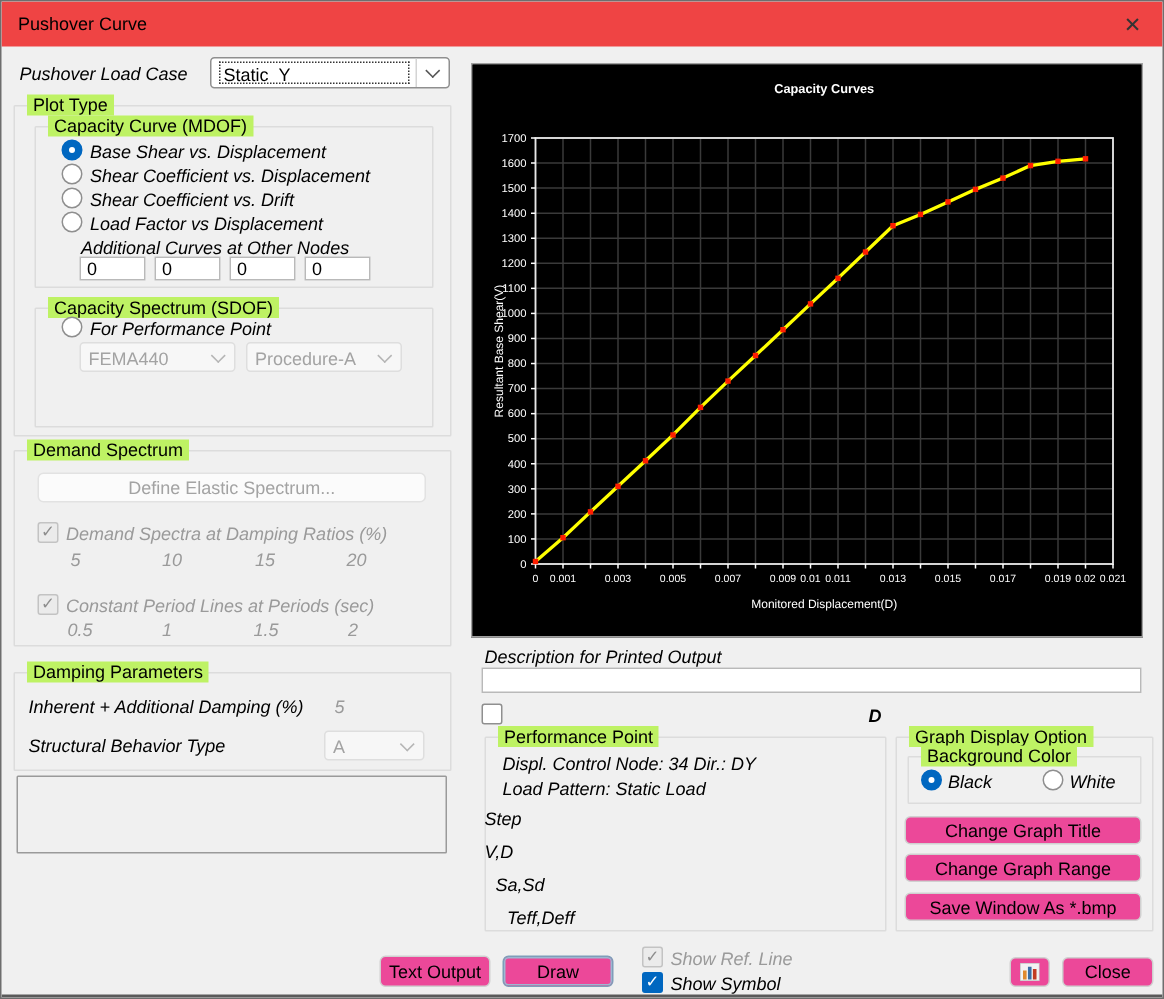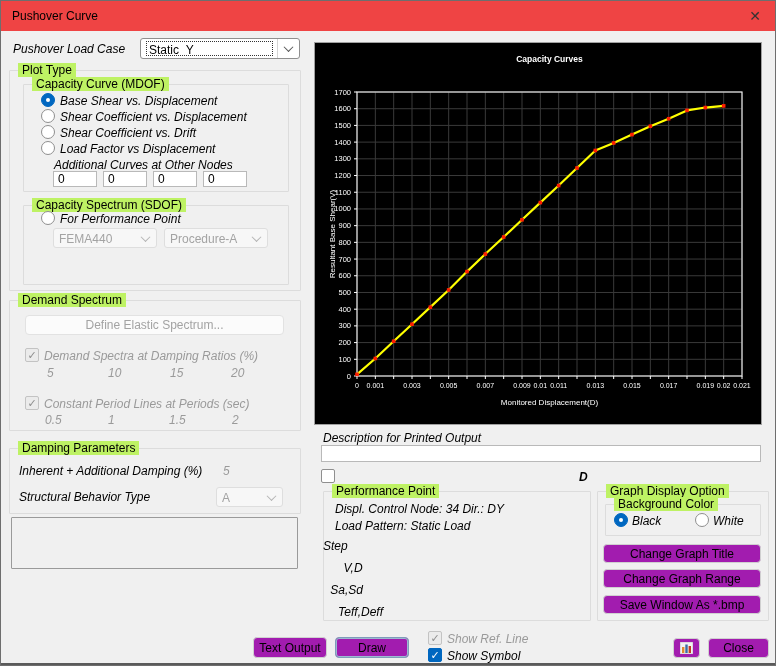--- a/index.html
+++ b/index.html
@@ -26,21 +26,21 @@
   .radio.sel::after { content:""; position:absolute; left:4px; top:4px; width:4px; height:4px;
                       border-radius:50%; background:#fff; }
 
   
   .cb { position:absolute; width:14px; height:14px; border:1px solid #8f8f8f;
         border-radius:2px; background:#fff; font-size:11px; line-height:12px; text-align:center; }
   .cb.checked { background:#0067c0; border-color:#0067c0; color:#fff; }
   .cb.dis-checked { background:#ebebeb; border-color:#c3c3c3; color:#8d8d8d; }
 
   
-  .btn { position:absolute; background:#a21caf; border:1px solid #d0d0d0; border-radius:4px;
+  .btn { position:absolute; background:#ec4899; border:1px solid #d0d0d0; border-radius:4px;
          display:flex; align-items:center; justify-content:center; font-size:12px; cursor:pointer; }
   .btn.disabled { color:#a3a3a3; background:#fbfbfb; border-color:#e2e2e2; cursor:default; }
   .btn.focused { border:1px solid #7f9db9; box-shadow:inset 0 0 0 1px #9db8d2; }
 
   
   .combo { position:absolute; background:#fff; border:1px solid #8f8f8f; border-radius:3px; }
   .combo .val { position:absolute; left:5px; top:2px; right:26px; bottom:2px; line-height:16px;
                 white-space:nowrap; overflow:hidden; }
   .combo .val.dotted { border:1px dotted #333; padding-left:2px; }
   .combo .chev-zone { position:absolute; right:0; top:0; bottom:0; width:22px; border-left:1px solid #d4d4d4;
@@ -298,21 +298,21 @@
 
   <span class="cb" style="left:320px; top:468px;"></span>
   <div class="lbl bold" style="left:578px; top:469px;">D</div>
 
   <div class="grp" style="left:322px; top:490px; width:268px; height:130px;">
     <div class="grp-label">Performance Point</div>
   </div>
   <div class="lbl" style="left:334px; top:501px;">Displ. Control Node: 34  Dir.: DY</div>
   <div class="lbl" style="left:334px; top:518px;">Load Pattern: Static Load</div>
   <div class="lbl" style="left:322px; top:538px; width:60px; ">Step</div>
-  <div class="lbl" style="left:322px; top:560px; width:60px; text-align:center;">V,D</div>
+  <div class="lbl" style="left:322px; top:560px; width:60px; text-align:left;">V,D</div>
   <div class="lbl" style="left:322px; top:582px; width:40px; text-align:right;">Sa,Sd</div>
   <div class="lbl" style="left:322px; top:604px; width:60px; text-align:right;">Teff,Deff</div>
 
   <div class="grp" style="left:596px; top:490px; width:172px; height:130px;">
     <div class="grp-label">Graph Display Option</div>
   </div>
   <div class="grp" style="left:604px; top:503px; width:156px; height:32px;">
     <div class="grp-label">Background Color</div>
   </div>
   <span class="radio sel" style="left:613px; top:512px;"></span>

